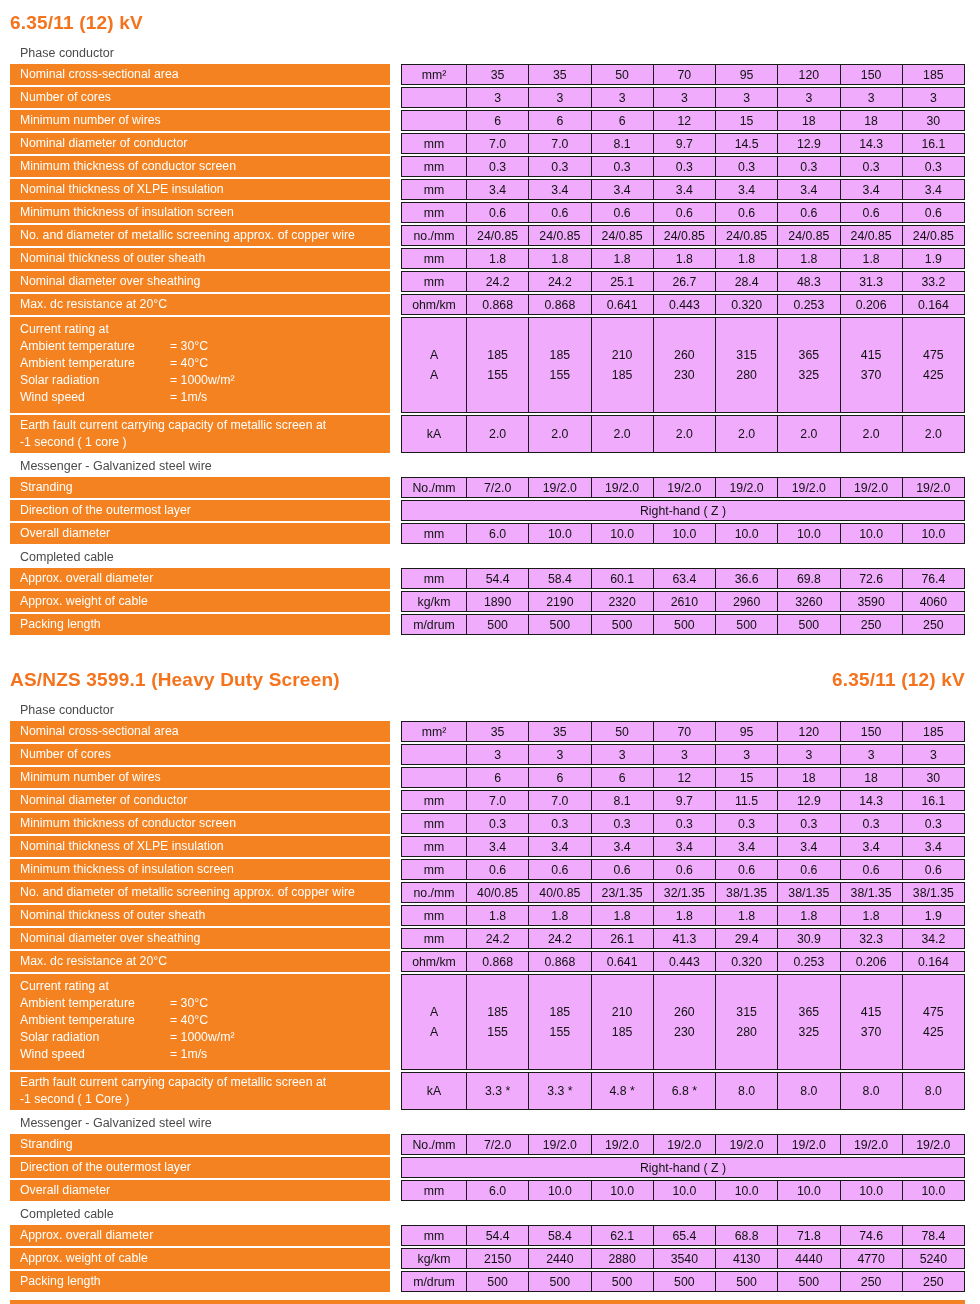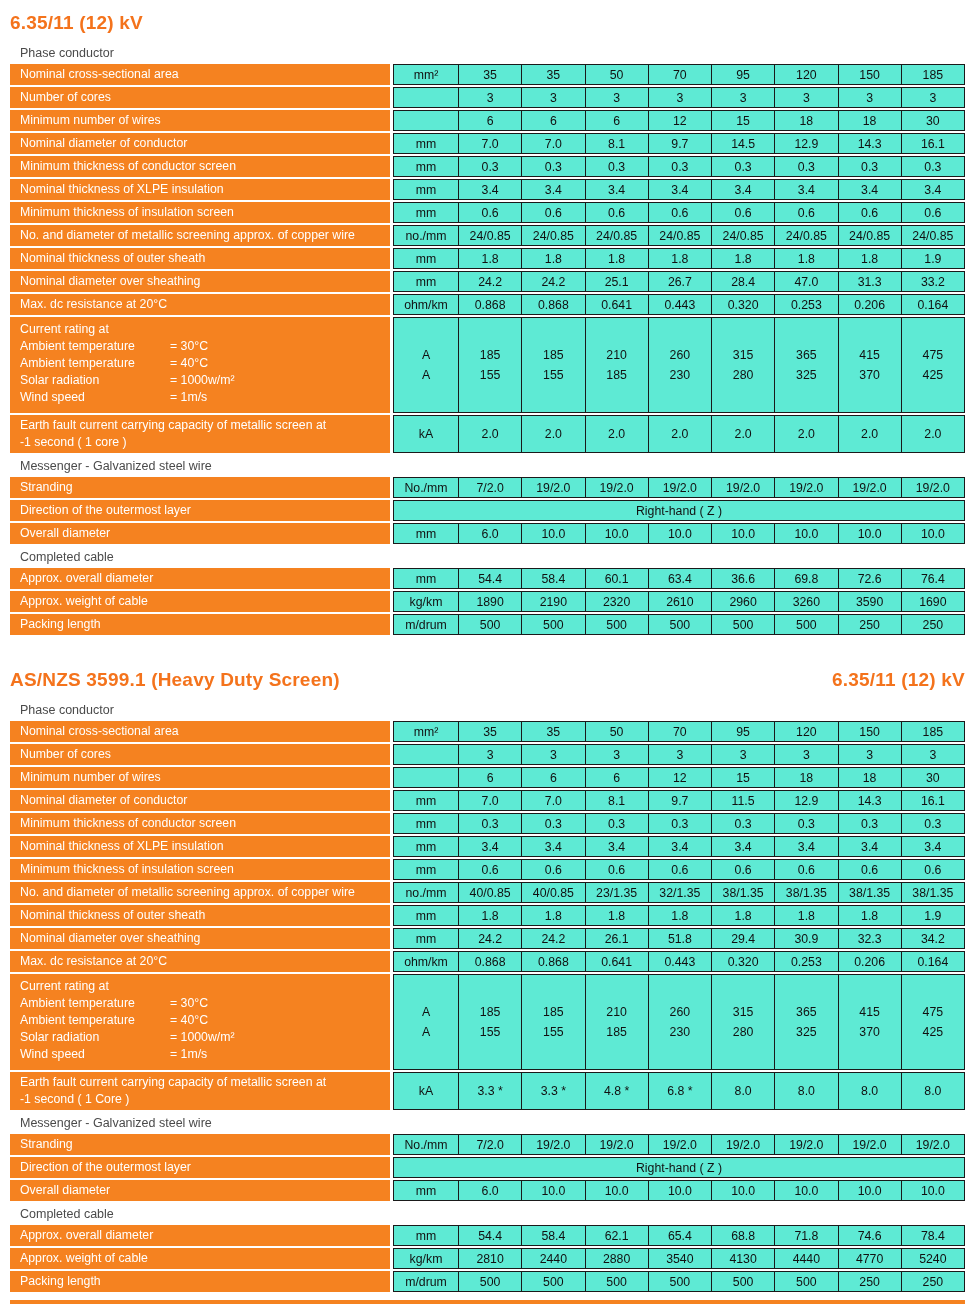--- a/index.html
+++ b/index.html
@@ -13,21 +13,21 @@
   body{width:980px;font-family:"Liberation Sans",sans-serif;-webkit-font-smoothing:antialiased;}
   .page{padding:8px 15px 6px 10px;}
   .title-row{display:flex;justify-content:space-between;align-items:baseline;margin:4px 0 8px 0;}
   .title-row.second{margin-top:34px;}
   .title-row h1{font-size:19px;font-weight:bold;color:var(--title-orange);letter-spacing:.2px;}
   .section-label{font-size:12.5px;color:var(--section-text);padding:4px 0 4px 10px;}
   .row{display:flex;align-items:stretch;margin-bottom:2px;}
   .row-label{width:380px;flex:0 0 380px;background:var(--orange);color:#fff;font-size:12.3px;
              padding:2px 8px 2px 10px;display:flex;flex-direction:column;justify-content:center;
              min-height:21px;line-height:15px;}
-  .row-cells{display:flex;flex:1;margin-left:3px;border:1px solid var(--border);background:#5eead4;}
+  .row-cells{display:flex;flex:1;margin-left:11px;border:1px solid var(--border);background:#f0abfc;}
   .cell{display:flex;align-items:center;justify-content:center;font-size:12.3px;color:#111;
         border-left:1px solid var(--border);min-height:19px;text-align:center;}
   .cell:first-child{border-left:0;}
   .cell.unit{flex:0 0 64px;}
   .cell.val{flex:1;}
   .cell.span-cell{flex:1;}
   .row.tall .row-label{min-height:38px;}
   .row.current .row-label{min-height:96px;padding-top:4px;padding-bottom:6px;justify-content:flex-start;}
   .lbl-line{line-height:17px;}
   .lbl-name{display:inline-block;min-width:150px;}
@@ -174,21 +174,21 @@
         </div>
         <div class="row">
           <div class="row-label">Nominal diameter over sheathing</div>
           <div class="row-cells">
             <div class="cell unit">mm</div>
             <div class="cell val">24.2</div>
             <div class="cell val">24.2</div>
             <div class="cell val">25.1</div>
             <div class="cell val">26.7</div>
             <div class="cell val">28.4</div>
-            <div class="cell val">47.0</div>
+            <div class="cell val">48.3</div>
             <div class="cell val">31.3</div>
             <div class="cell val">33.2</div>
           </div>
         </div>
         <div class="row">
           <div class="row-label">Max. dc resistance at 20°C</div>
           <div class="row-cells">
             <div class="cell unit">ohm/km</div>
             <div class="cell val">0.868</div>
             <div class="cell val">0.868</div>
@@ -318,21 +318,21 @@
           <div class="row-label">Approx. weight of cable</div>
           <div class="row-cells">
             <div class="cell unit">kg/km</div>
             <div class="cell val">1890</div>
             <div class="cell val">2190</div>
             <div class="cell val">2320</div>
             <div class="cell val">2610</div>
             <div class="cell val">2960</div>
             <div class="cell val">3260</div>
             <div class="cell val">3590</div>
-            <div class="cell val">1690</div>
+            <div class="cell val">4060</div>
           </div>
         </div>
         <div class="row">
           <div class="row-label">Packing length</div>
           <div class="row-cells">
             <div class="cell unit">m/drum</div>
             <div class="cell val">500</div>
             <div class="cell val">500</div>
             <div class="cell val">500</div>
             <div class="cell val">500</div>
@@ -478,21 +478,21 @@
             <div class="cell val">1.9</div>
           </div>
         </div>
         <div class="row">
           <div class="row-label">Nominal diameter over sheathing</div>
           <div class="row-cells">
             <div class="cell unit">mm</div>
             <div class="cell val">24.2</div>
             <div class="cell val">24.2</div>
             <div class="cell val">26.1</div>
-            <div class="cell val">51.8</div>
+            <div class="cell val">41.3</div>
             <div class="cell val">29.4</div>
             <div class="cell val">30.9</div>
             <div class="cell val">32.3</div>
             <div class="cell val">34.2</div>
           </div>
         </div>
         <div class="row">
           <div class="row-label">Max. dc resistance at 20°C</div>
           <div class="row-cells">
             <div class="cell unit">ohm/km</div>
@@ -617,21 +617,21 @@
             <div class="cell val">68.8</div>
             <div class="cell val">71.8</div>
             <div class="cell val">74.6</div>
             <div class="cell val">78.4</div>
           </div>
         </div>
         <div class="row">
           <div class="row-label">Approx. weight of cable</div>
           <div class="row-cells">
             <div class="cell unit">kg/km</div>
-            <div class="cell val">2810</div>
+            <div class="cell val">2150</div>
             <div class="cell val">2440</div>
             <div class="cell val">2880</div>
             <div class="cell val">3540</div>
             <div class="cell val">4130</div>
             <div class="cell val">4440</div>
             <div class="cell val">4770</div>
             <div class="cell val">5240</div>
           </div>
         </div>
         <div class="row">

